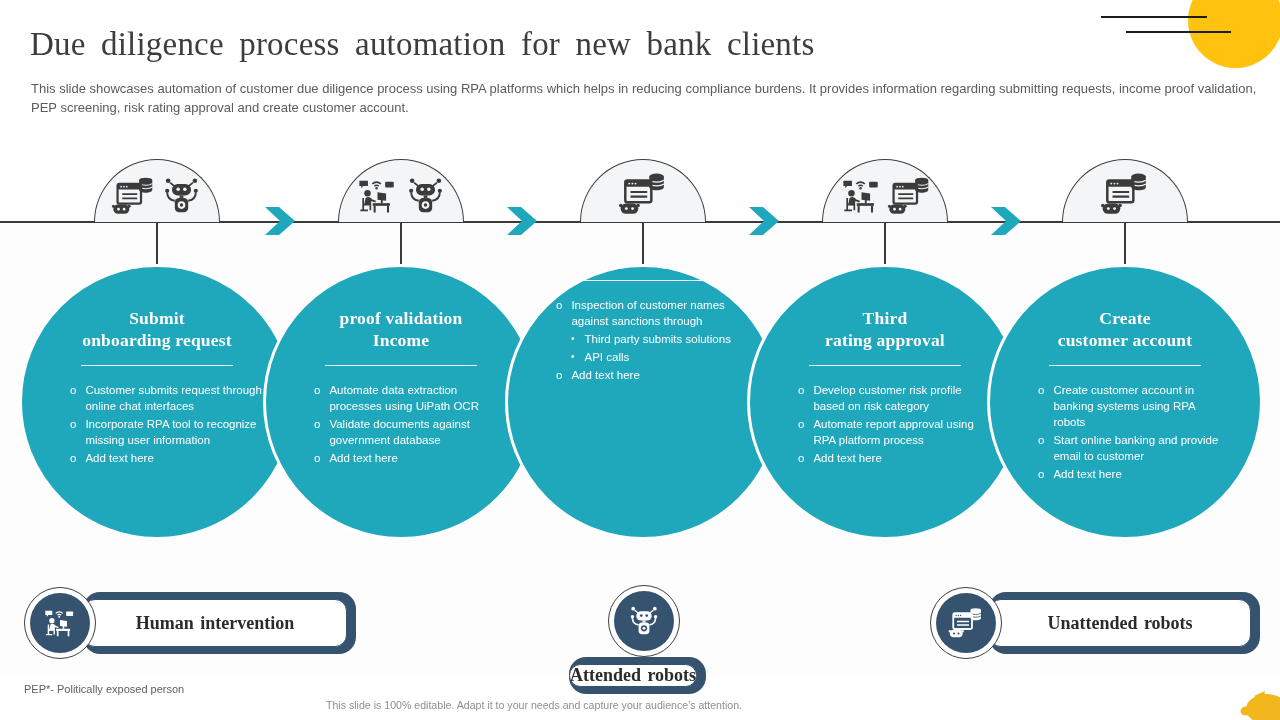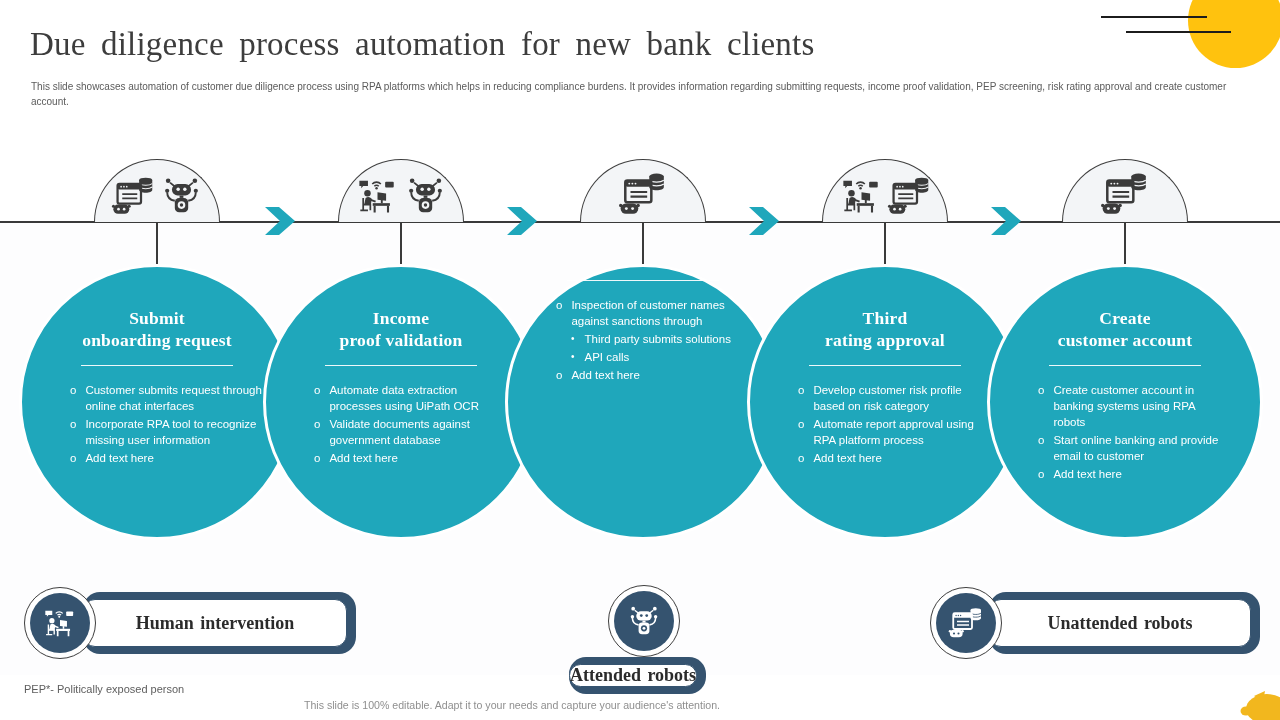--- a/index.html
+++ b/index.html
@@ -2,21 +2,21 @@
 <html style="--teal: #1FA7BB; --navy: #35536F; --yellow: #FFC20E;"><head>
 <meta charset="utf-8">
 <style>
   html,body{margin:0;padding:0;}
   body{font-family:"Liberation Sans",sans-serif;background:#e9ecf0;}
   .stage{position:relative;width:1280px;height:720px;background:#ffffff;overflow:hidden;}
 
   
   .title{position:absolute;left:30px;top:26px;font-family:"Liberation Serif",serif;
          font-size:33px;color:#3d3d3d;word-spacing:7px;letter-spacing:.2px;}
-  .subtitle{position:absolute;left:31px;top:80px;width:1226px;font-size:10px;
+  .subtitle{position:absolute;left:31px;top:80px;width:1226px;font-size:13px;
             line-height:1.45;color:#5b5b5b;}
 
   
   .yellow-circle{position:absolute;left:1188px;top:-27px;width:95px;height:95px;
                  border-radius:50%;background:var(--yellow,#FFC20E);}
   .deco-line{position:absolute;height:1.6px;background:#1c1c1c;}
   .deco-line.l1{left:1101px;top:16px;width:106px;}
   .deco-line.l2{left:1126px;top:31px;width:105px;}
 
   
@@ -60,21 +60,21 @@
   .legend-pill{flex:1;height:62px;box-sizing:border-box;margin-left:-13px;z-index:1;
                background:var(--navy,#35536F);border-radius:17px;padding:7px 9px 7px 0;}
   .legend-pill-inner{height:100%;box-sizing:border-box;background:#fff;border:1.5px solid var(--navy,#35536F);
                border-radius:12px;display:flex;align-items:center;justify-content:center;
                font-family:"Liberation Serif",serif;font-weight:bold;font-size:18px;color:#2b2b2b;
                word-spacing:2px;}
 
   
   .footnote{position:absolute;left:24px;top:683px;font-size:11px;color:#5e5e5e;}
   .footer-note{position:absolute;left:0;top:699px;width:1024px;text-align:center;
-               font-size:10.6px;color:#8f8f8f;}
+               font-size:10.6px;color:#8f8f8f;padding-left:22px;}
   .piggy{position:absolute;left:1240px;top:688px;}
 </style>
 </head>
 <body>
 
 <svg width="0" height="0" style="position:absolute" aria-hidden="true">
   <defs>
     <symbol id="sym-docbot" viewBox="0 0 48 44">
       <path d="M30 5 v10.5 c0 1.6 3.1 2.9 7 2.9 s7 -1.3 7 -2.9 V5" fill="currentColor"></path>
       <ellipse cx="37" cy="5" rx="7" ry="2.6" fill="currentColor"></ellipse>
@@ -207,22 +207,22 @@
         </div>
       <div class="bullet">
           <span class="bm">o</span>
           <span>Add text here</span>
         </div>
     </div>
   </div>
 
   <div class="circle" style="left:263px;z-index:3">
     <div class="c-title">
+      <span class="tl">proof validation</span>
       <span class="tl">Income</span>
-      <span class="tl">proof validation</span>
     </div>
     <div class="c-sep"></div>
     <div class="c-bullets">
       <div class="bullet">
           <span class="bm">o</span>
           <span>Automate data extraction processes using UiPath OCR</span>
         </div>
       <div class="bullet">
           <span class="bm">o</span>
           <span>Validate documents against government database</span>

